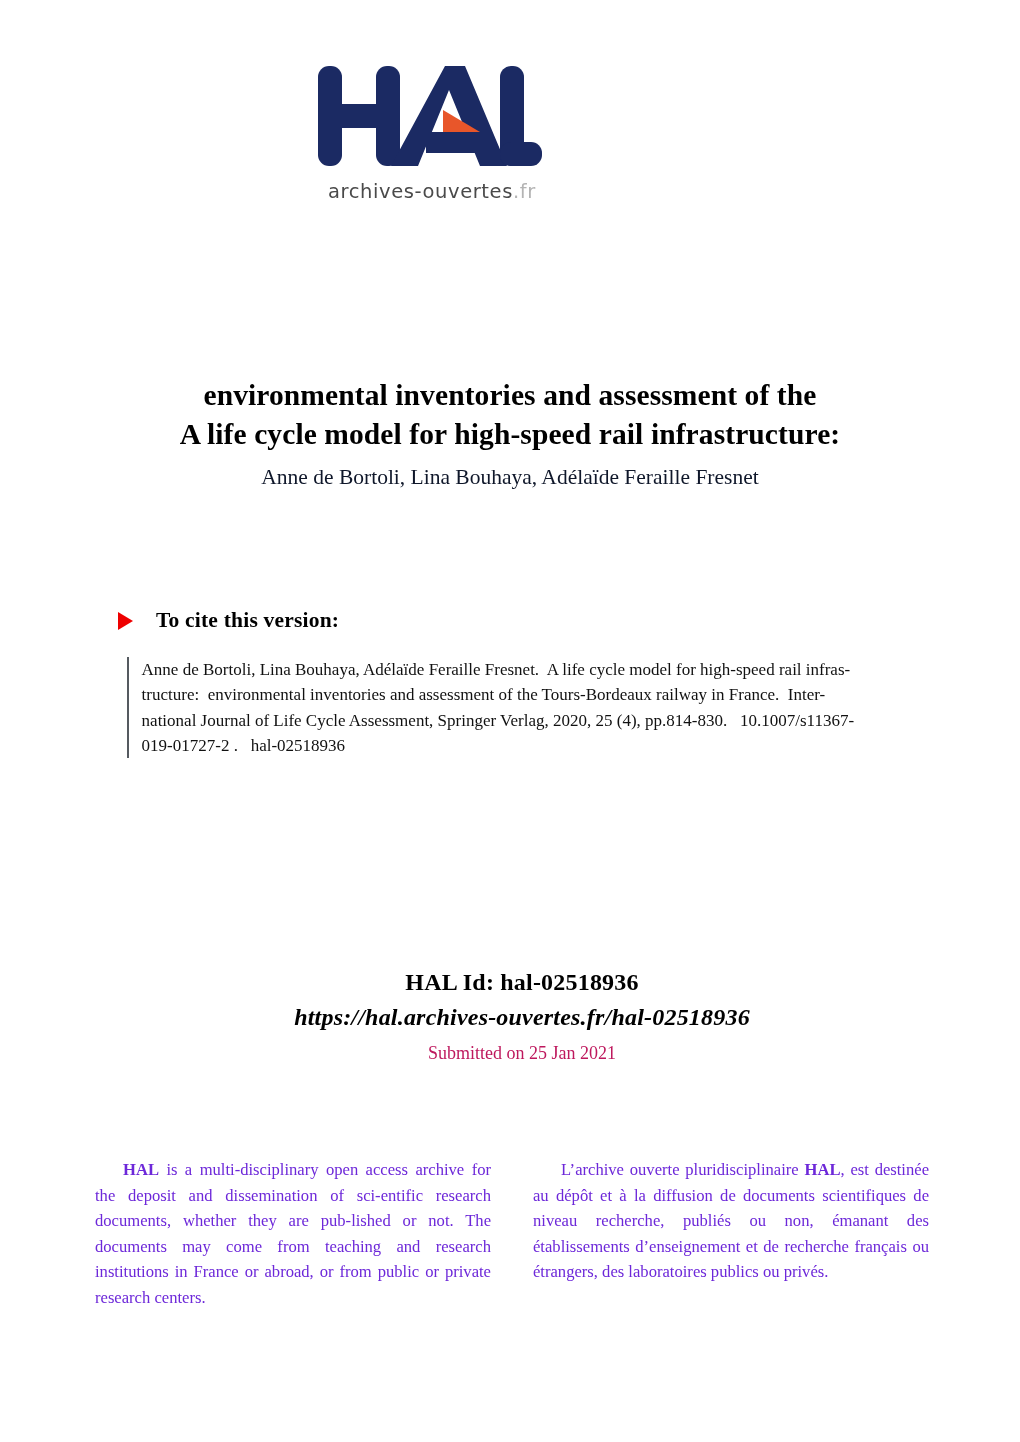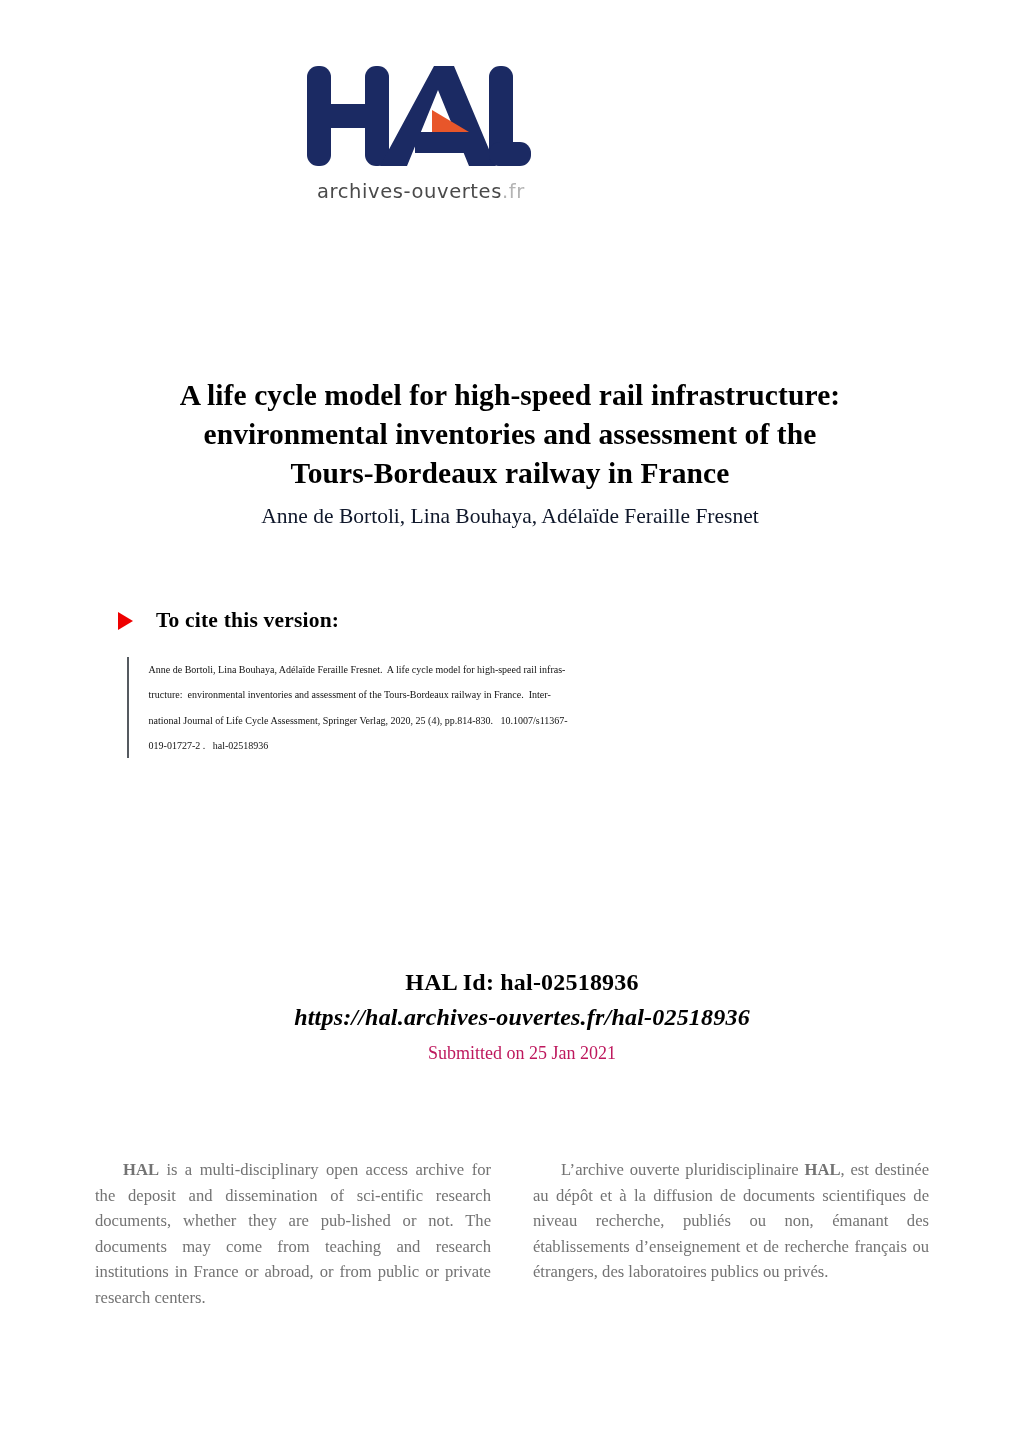--- a/index.html
+++ b/index.html
@@ -16,20 +16,21 @@
     overflow: hidden;
   }
 
   
   #hal-logo {
     position: absolute;
     left: 0;
     top: 62px;
     width: 836px;
     text-align: center;
+    padding-left: 11px;
   }
   #hal-logo svg { display: inline-block; }
 
   
   #title-block {
     position: absolute;
     left: 110px;
     top: 376px;
     width: 800px;
     text-align: center;
@@ -82,22 +83,22 @@
     display: flex;
   }
   #cite-rule {
     width: 1.6px;
     background: #555a60;
     margin-right: 0px;
     align-self: stretch;
     flex: 0 0 auto;
   }
   #cite-body {
-    padding-left: 20px;
-    font-size: 10px;
+    padding-left: 13px;
+    font-size: 17px;
     line-height: 25.3px;
     color: #111;
     white-space: pre-wrap;
   }
 
   
   #halid-block {
     position: absolute;
     left: 0;
     top: 965px;
@@ -133,21 +134,21 @@
     width: 834px;
     display: flex;
     justify-content: space-between;
   }
   .blurb-col {
     width: 396px;
     font-size: 16.6px;
     line-height: 25.5px;
     text-align: justify;
     text-justify: inter-word;
-    color: #737373;
+    color: #6d28d9;
     hyphens: none;
   }
   .blurb-col p { margin: 0; text-indent: 28px; }
   .blurb-col b { font-weight: bold; }
 </style>
 </head>
 <body>
 
 <div id="hal-logo">
   <svg width="230" height="145" viewBox="0 0 230 145" xmlns="http://www.w3.org/2000/svg">
@@ -168,23 +169,22 @@
     <g fill="#1b2a63">
       <rect x="186" y="4" width="24" height="100" rx="11"></rect>
       <rect x="186" y="80" width="42" height="24" rx="11"></rect>
     </g>
 
     <text x="14" y="136" font-family="'DejaVu Sans', sans-serif" font-size="19.5" letter-spacing="0.6" fill="#4a4a4a">archives-ouvertes<tspan fill="#b4b4b4">.fr</tspan></text>
   </svg>
 </div>
 
 <div id="title-block">
+  <div class="title-line">environmental inventories and assessment of the</div>
   <div class="title-line">A life cycle model for high-speed rail infrastructure:</div>
-  <div class="title-line">environmental inventories and assessment of the</div>
-  <div class="title-line">Tours-Bordeaux railway in France</div>
   <div id="authors">Anne de Bortoli, Lina Bouhaya, Adélaïde Feraille Fresnet</div>
 </div>
 
 <div id="cite-heading">
   <span id="cite-bullet"></span>
   <span id="cite-heading-text">To cite this version:</span>
 </div>
 
 <div id="cite-body-wrap">
   <div id="cite-rule"></div>

